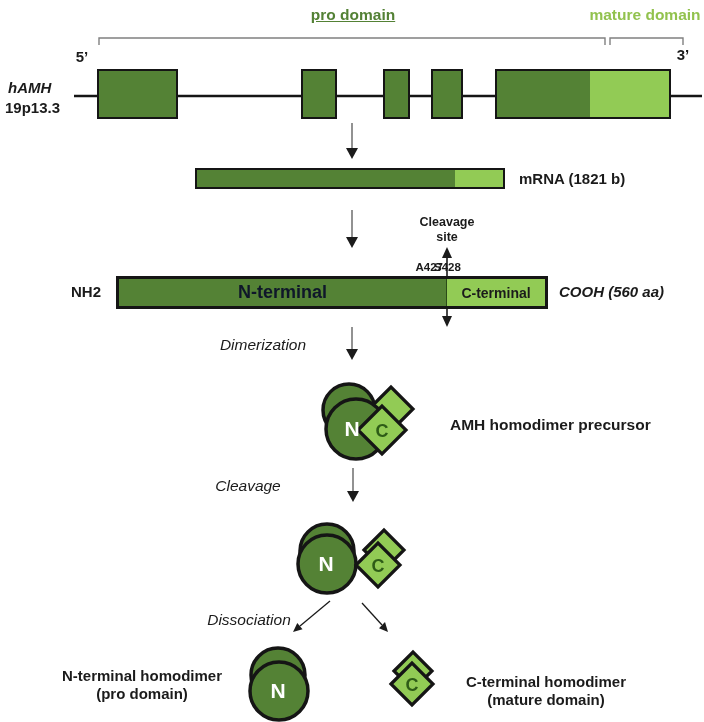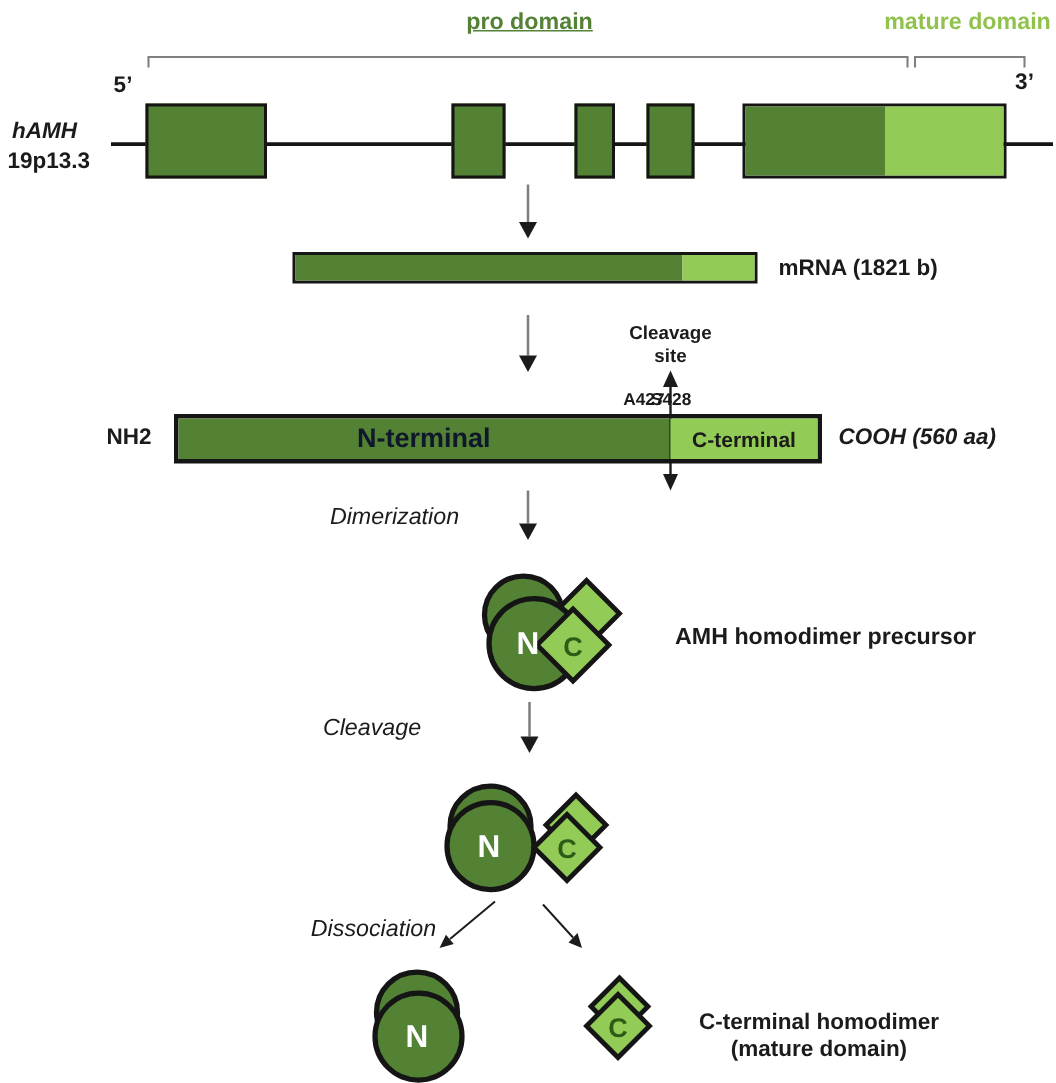--- a/index.html
+++ b/index.html
@@ -144,16 +144,17 @@
     <div class="seg fill-light-bg b" style="flex:1;height:100%;font-size:14px;">C-terminal</div>
   </div>
   <div class="lbl b" style="left:559px;top:283px;font-size:15px;font-style:italic;">COOH (560 aa)</div>
 
   <div class="lbl cc it" style="left:263px;top:345px;font-size:15.5px;">Dimerization</div>
   <div class="lbl cc it" style="left:248px;top:486px;font-size:15.5px;">Cleavage</div>
   <div class="lbl cc it" style="left:249px;top:620px;font-size:15.5px;">Dissociation</div>
 
   <div class="lbl b" style="left:430px;top:416px;font-size:15.5px;margin-left:20px;">AMH homodimer precursor</div>
 
+  <div class="lbl cx b" style="left:142px;top:667px;font-size:15px;line-height:18px;"><span>N-terminal homodimer</span><br><span>(pro domain)</span></div>
 
   <div class="lbl cx b" style="left:546px;top:673px;font-size:15px;line-height:18px;"><span>C-terminal homodimer</span><br><span>(mature domain)</span></div>
 
 </div>
 
 </body></html>

